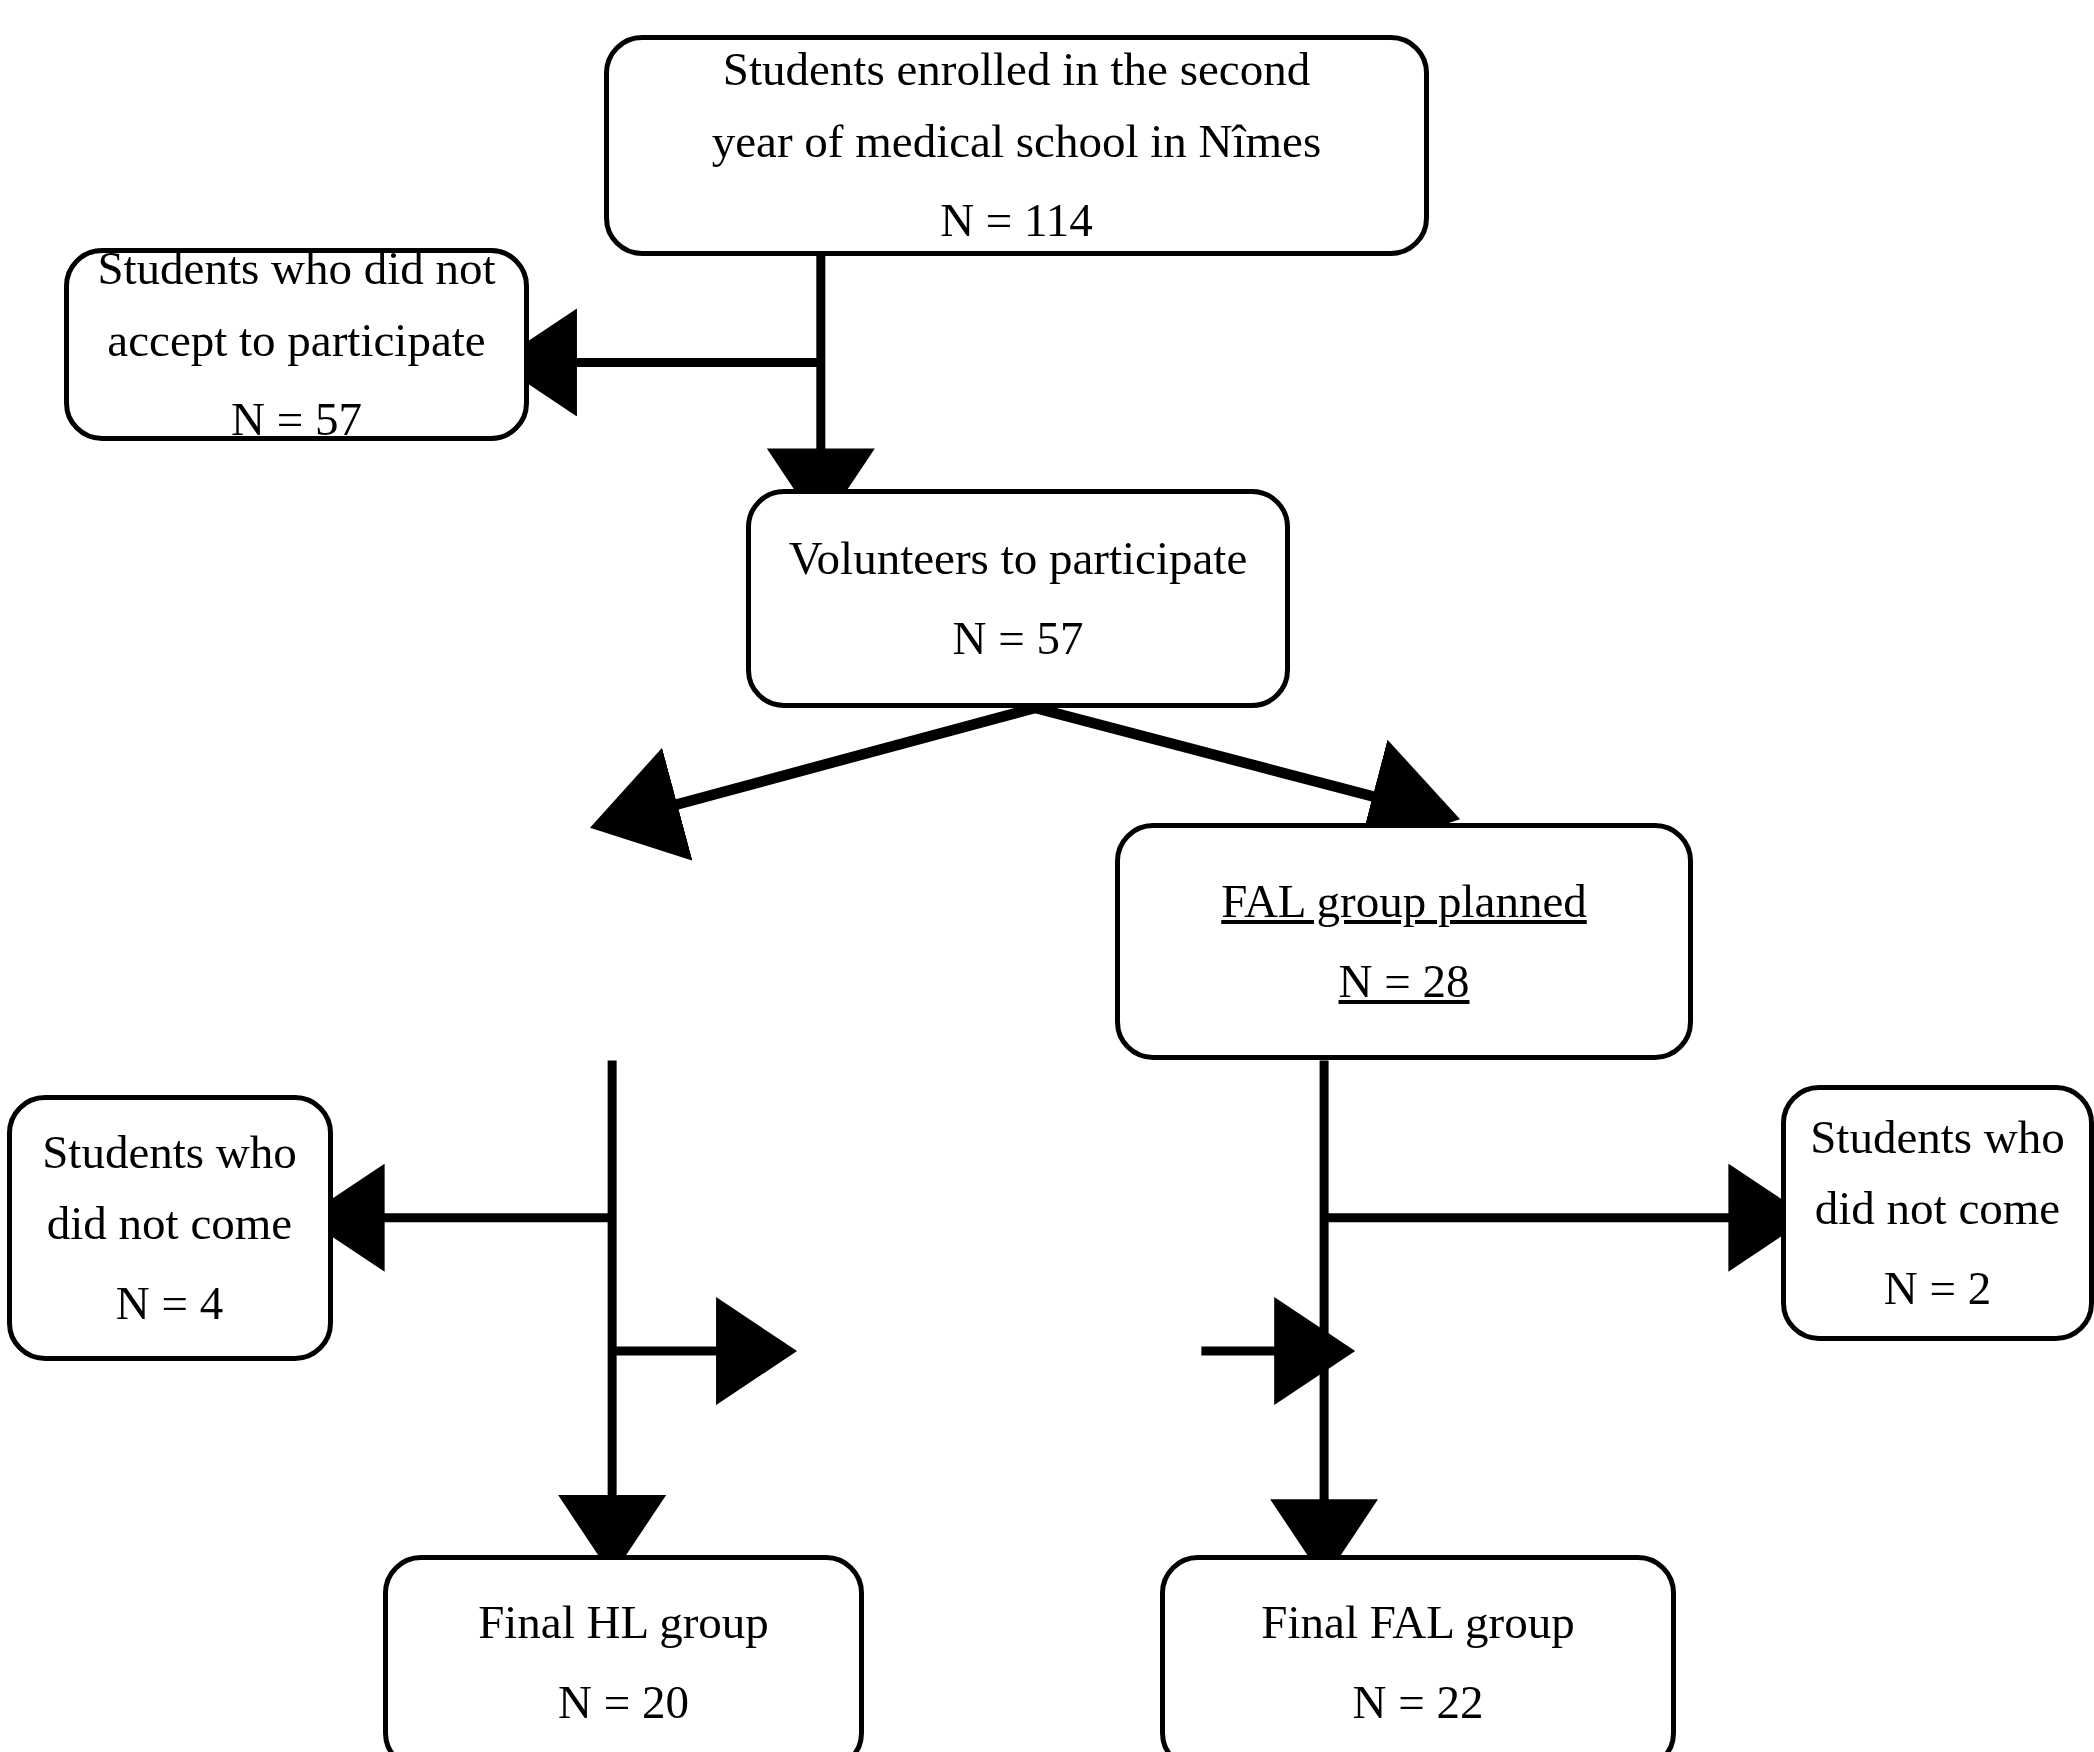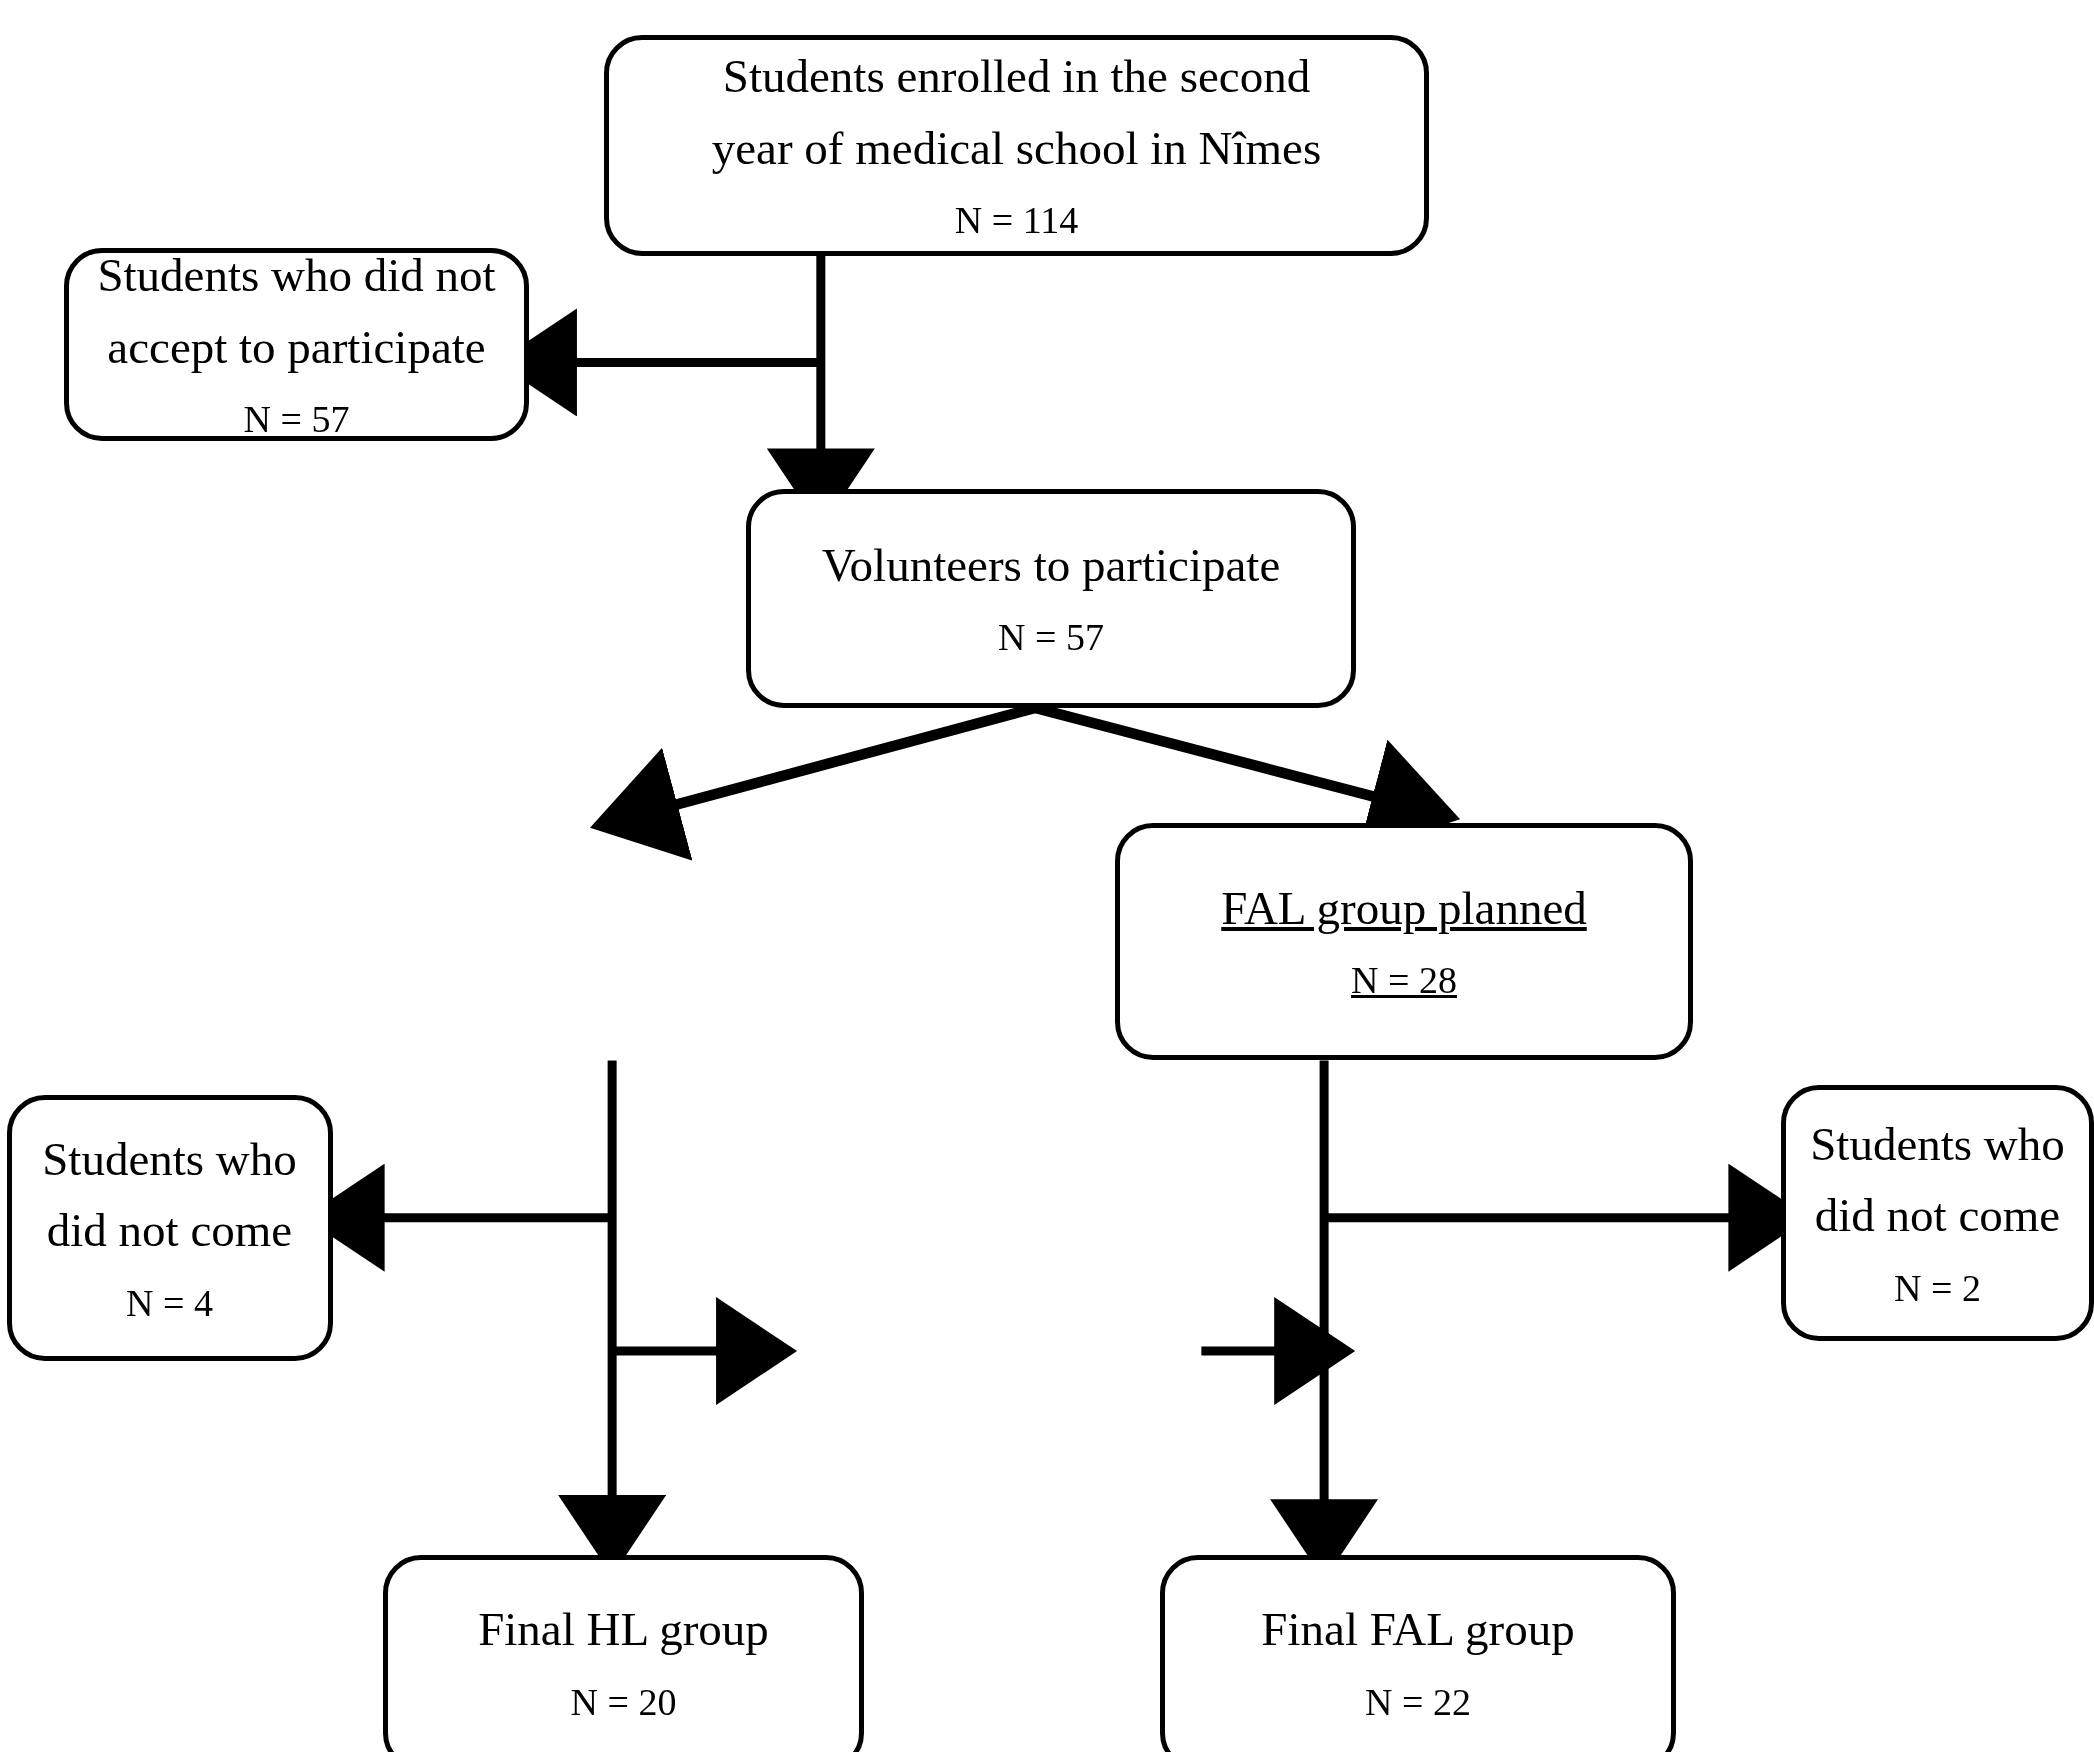--- a/index.html
+++ b/index.html
@@ -37,21 +37,21 @@
     color: #000000;
     z-index: 2;
   }
   .node-label {
     font-size: 47px;
     line-height: 1.52;
     padding: 0 13px;
     white-space: pre-line;
   }
   .node-count {
-    font-size: 38px;
+    font-size: 47px;
     line-height: 1.52;
     margin-top: 8.2px;
   }
   .node-box.tight .node-count { margin-top: 3.3px; }
 </style>
 </head>
 <body>
 
 <div id="flow-root">
 
@@ -97,21 +97,21 @@
 year of medical school in Nîmes</div>
     <div class="node-count">N = 114</div>
   </div>
 
   <div class="node-box" style="left:64px; top:217px; width:465px; height:193px;">
     <div class="node-label">Students who did not
 accept to participate</div>
     <div class="node-count">N = 57</div>
   </div>
 
-  <div class="node-box" style="left:746px; top:458px; width:610px; height:219px;">
+  <div class="node-box" style="left:746px; top:458px; width:544px; height:219px;">
     <div class="node-label">Volunteers to participate</div>
     <div class="node-count">N = 57</div>
   </div>
 
 
   <div class="node-box" style="left:1115px; top:792px; width:578px; height:237px;text-decoration:underline;">
     <div class="node-label">FAL group planned</div>
     <div class="node-count">N = 28</div>
   </div>
 

